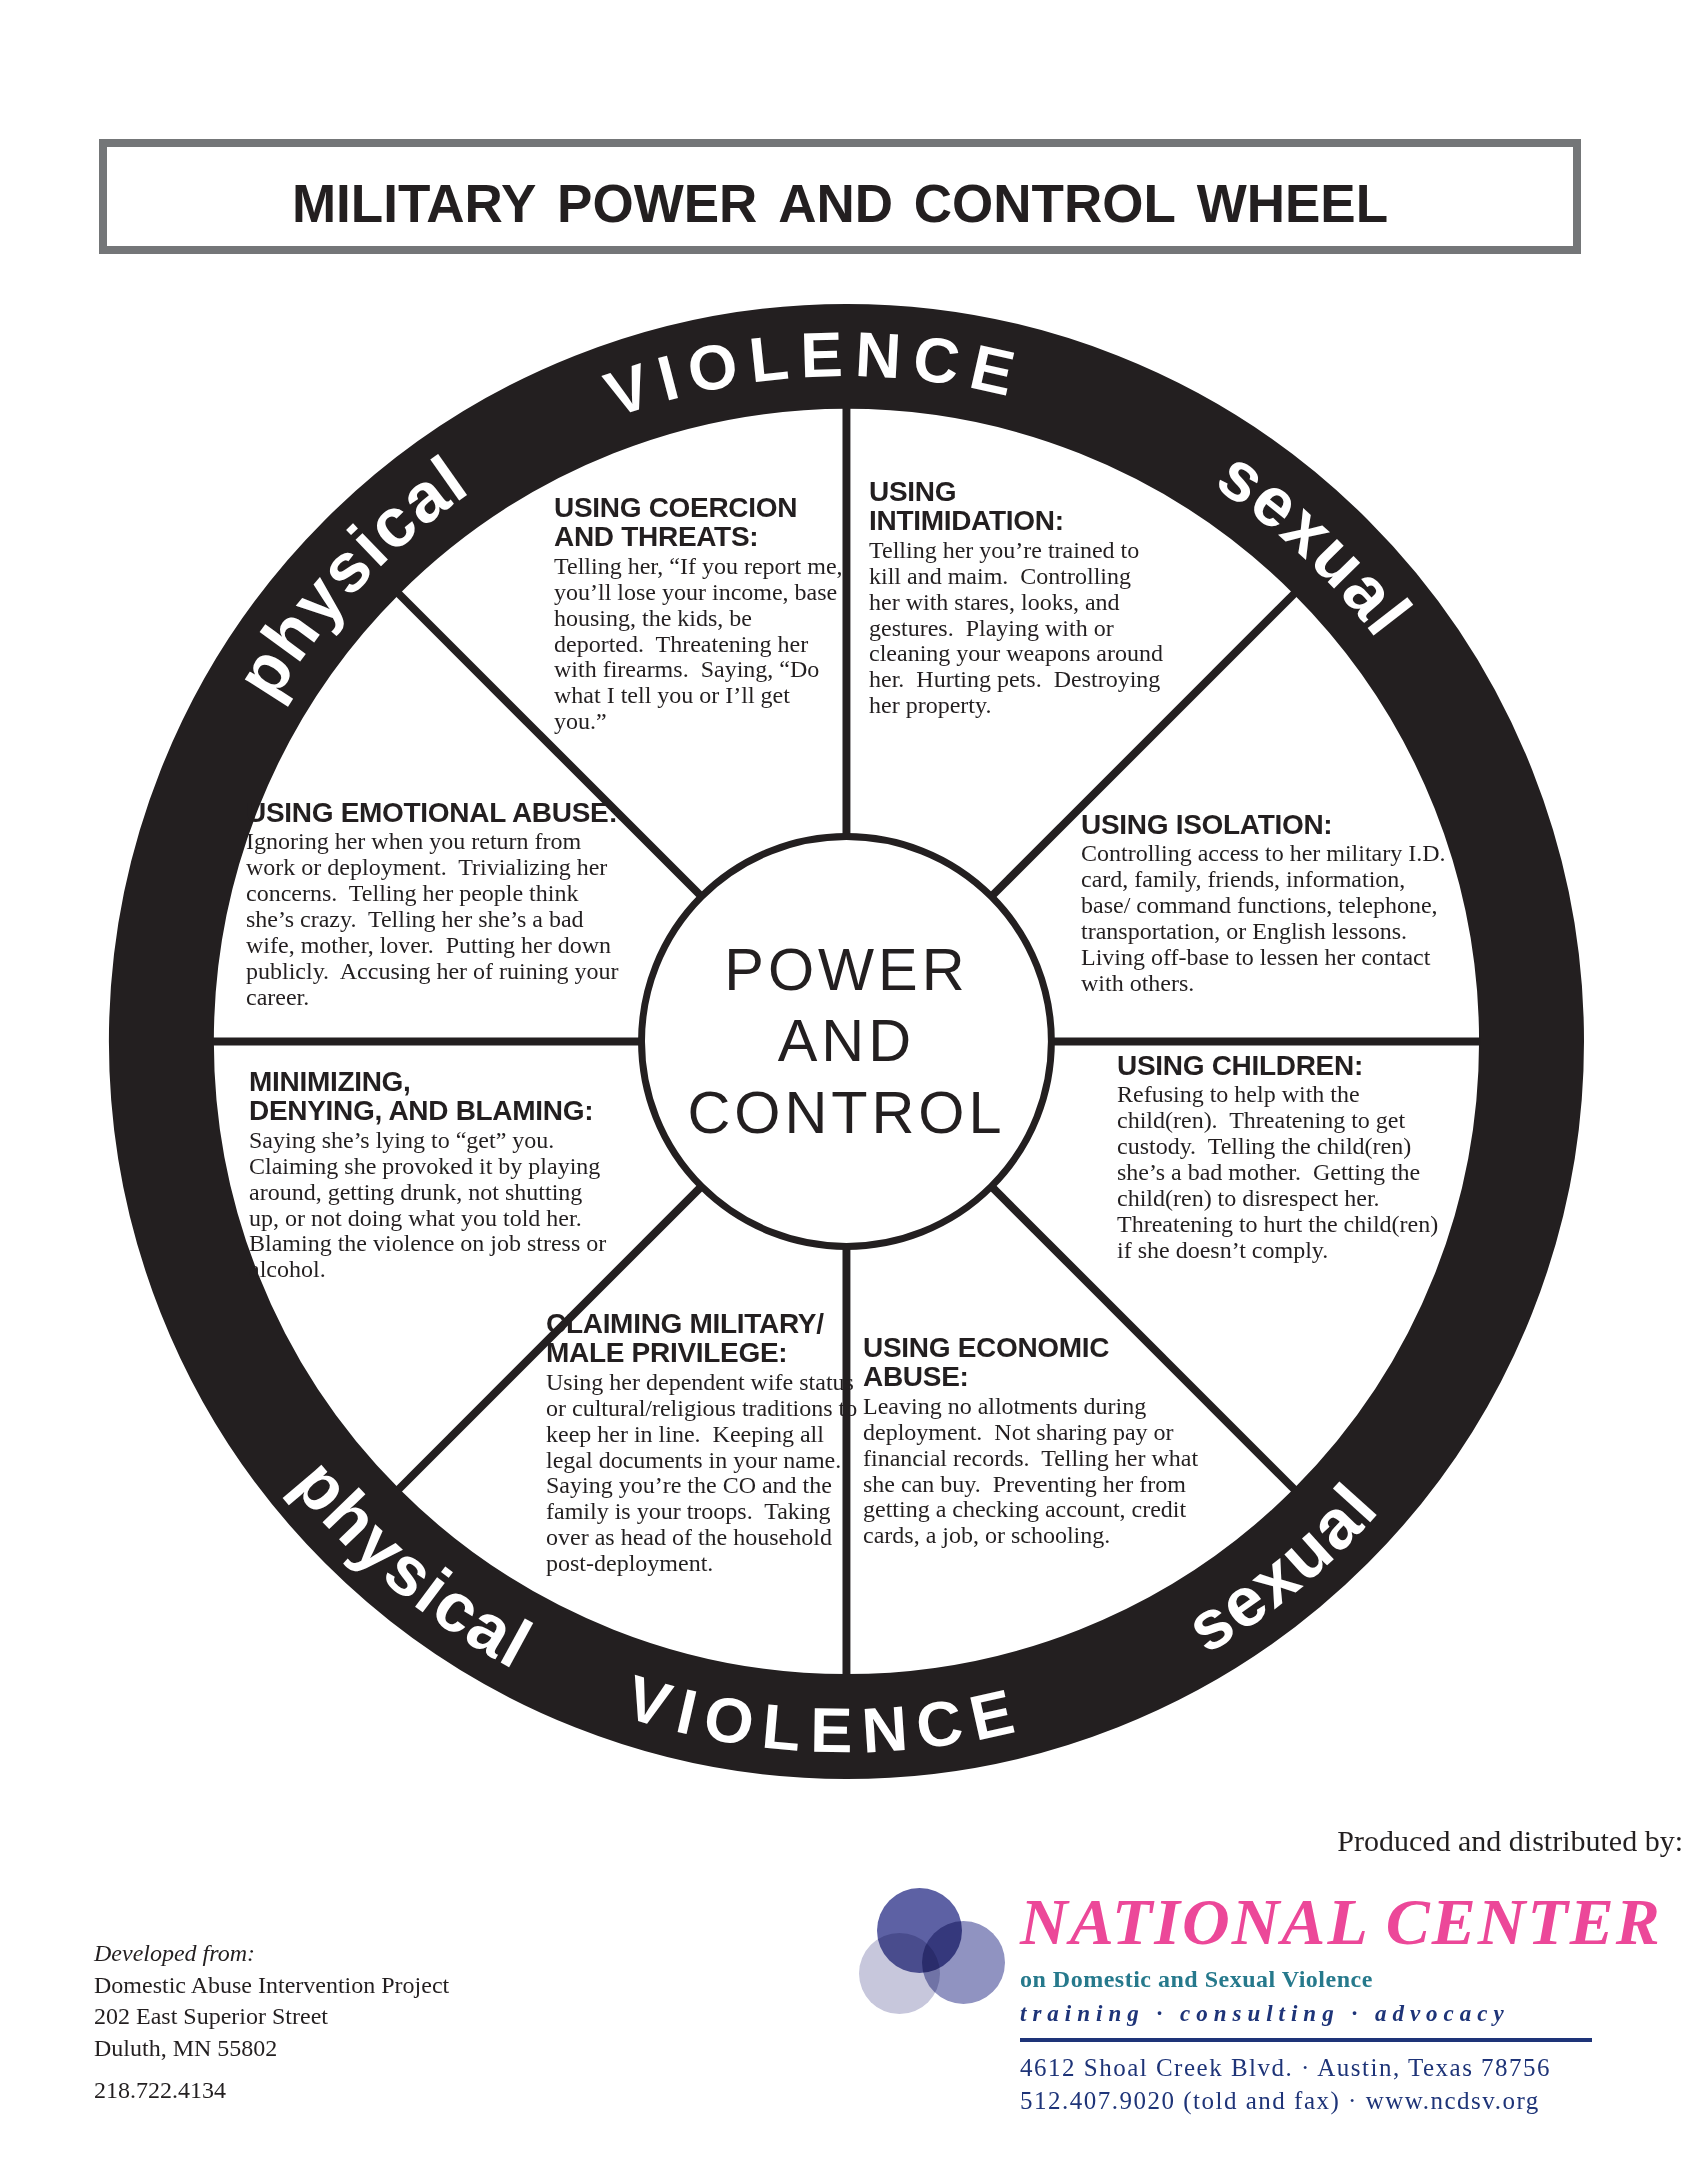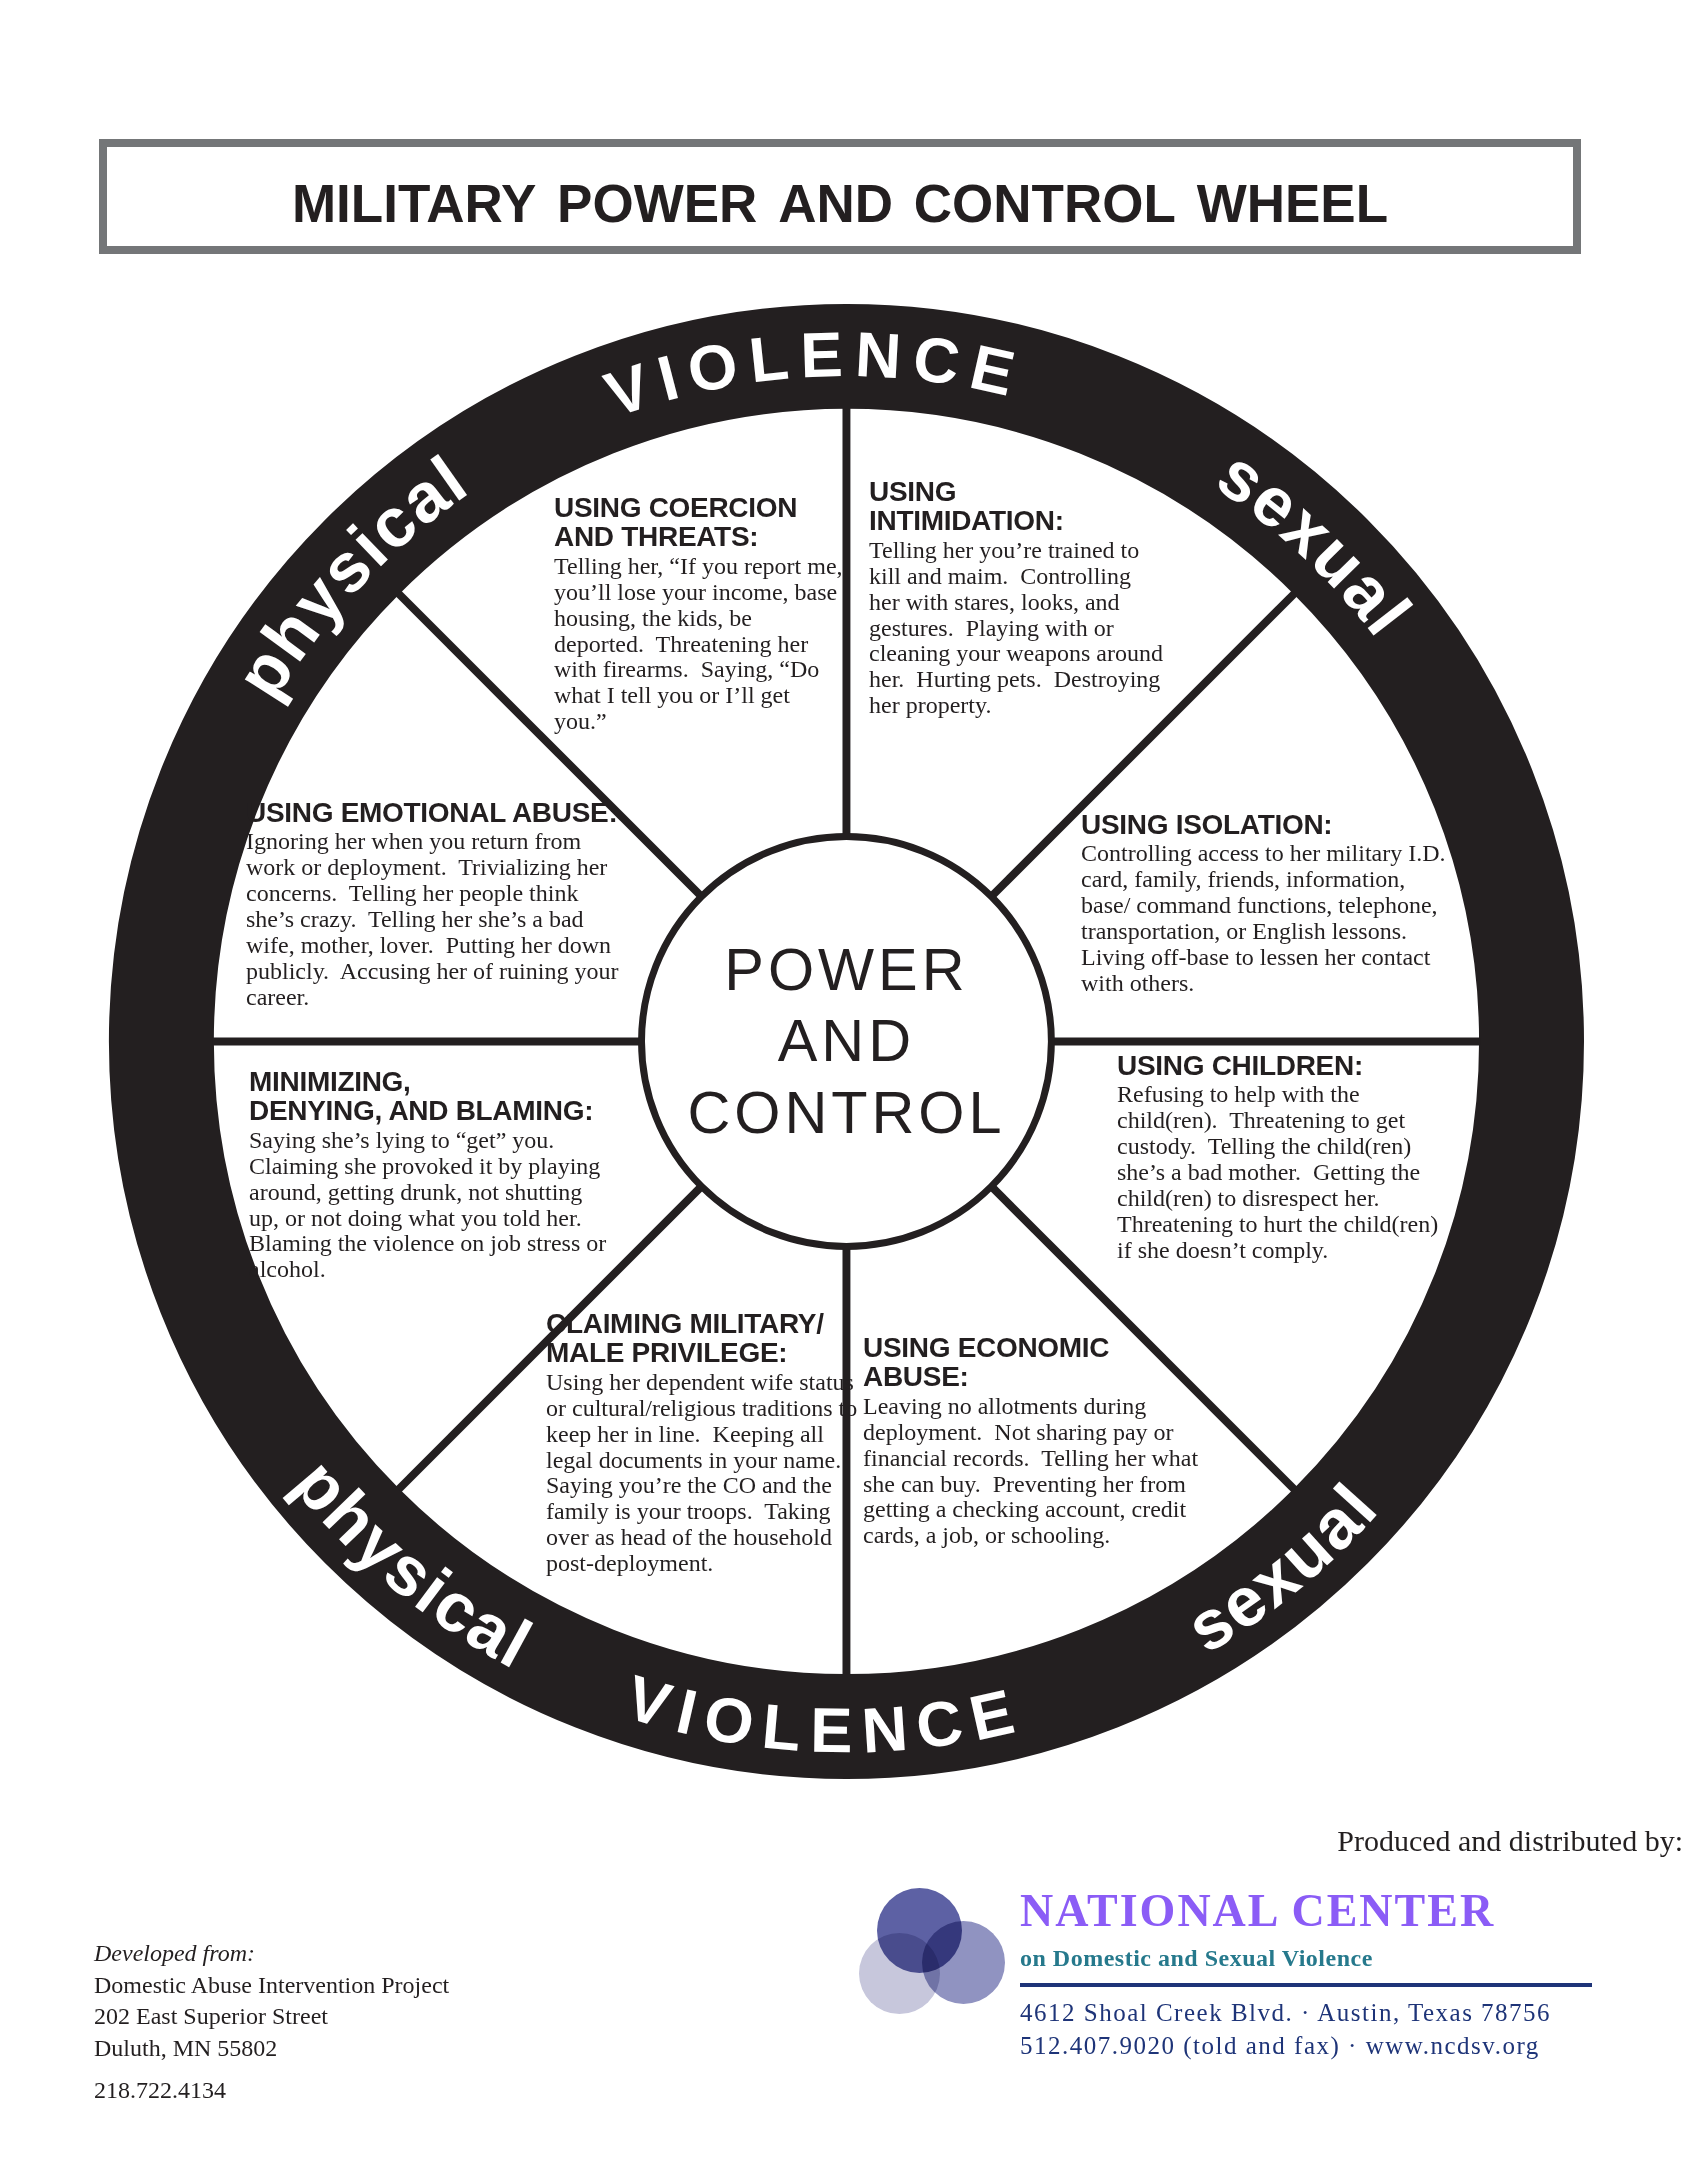--- a/index.html
+++ b/index.html
@@ -37,22 +37,22 @@
   .developed .dev-label{font-style:italic;}
   .developed .dev-phone{margin-top:10px;}
 
   .logo-circles{position:absolute;left:851px;top:1881px;width:178px;height:178px;}
   .logo-circle{position:absolute;border-radius:50%;mix-blend-mode:multiply;}
   .logo-circle.dark {left:26px;top:7px;width:85px;height:85px;background:#5d61a4;}
   .logo-circle.mid  {left:71px;top:40px;width:83px;height:83px;background:#9093c1;}
   .logo-circle.light{left:8px; top:52px;width:81px;height:81px;background:#c7c7dc;}
 
   .ncdsv{position:absolute;left:1020px;top:1887px;width:572px;text-align:left;}
-  .ncdsv-name1{font-family:"Liberation Serif", serif;font-weight:bold;font-size:46px;
-               letter-spacing:2px;color:#8b5cf6;line-height:1.05;white-space:nowrap;}
+  .ncdsv-name1{font-family:"Liberation Serif", serif;font-weight:bold;font-size:66px;
+               letter-spacing:2px;color:#ec4899;line-height:1.05;white-space:nowrap;font-style:italic;}
   .ncdsv-name2{font-family:"Liberation Serif", serif;font-weight:bold;font-size:24px;
                letter-spacing:0.5px;color:#26798c;line-height:1.1;margin-top:10px;white-space:nowrap;}
   .ncdsv-tagline{font-family:"Liberation Serif", serif;font-style:italic;font-weight:bold;
                  font-size:23px;letter-spacing:6px;color:#1e3478;margin-top:8px;white-space:nowrap;}
   .ncdsv-rule{height:4px;background:#1e3478;margin:11px 0 9px 0;width:572px;}
   .ncdsv-addr{font-family:"Liberation Serif", serif;font-size:25px;letter-spacing:1.5px;
               color:#1e3478;line-height:1.35;white-space:nowrap;}
 </style>
 </head>
 <body>
@@ -154,19 +154,20 @@
 
   <div class="logo-circles">
     <div class="logo-circle dark"></div>
     <div class="logo-circle mid"></div>
     <div class="logo-circle light"></div>
   </div>
 
   <div class="ncdsv">
     <div class="ncdsv-name1">NATIONAL CENTER</div>
     <div class="ncdsv-name2">on Domestic and Sexual Violence</div>
+    <div class="ncdsv-tagline">training  ·  consulting  ·  advocacy</div>
     <div class="ncdsv-rule"></div>
     <div class="ncdsv-addr">4612 Shoal Creek Blvd.  ·  Austin, Texas 78756</div>
     <div class="ncdsv-addr">512.407.9020 (told and fax)  ·  www.ncdsv.org</div>
   </div>
 
 </div>
 
 
 </body></html>

